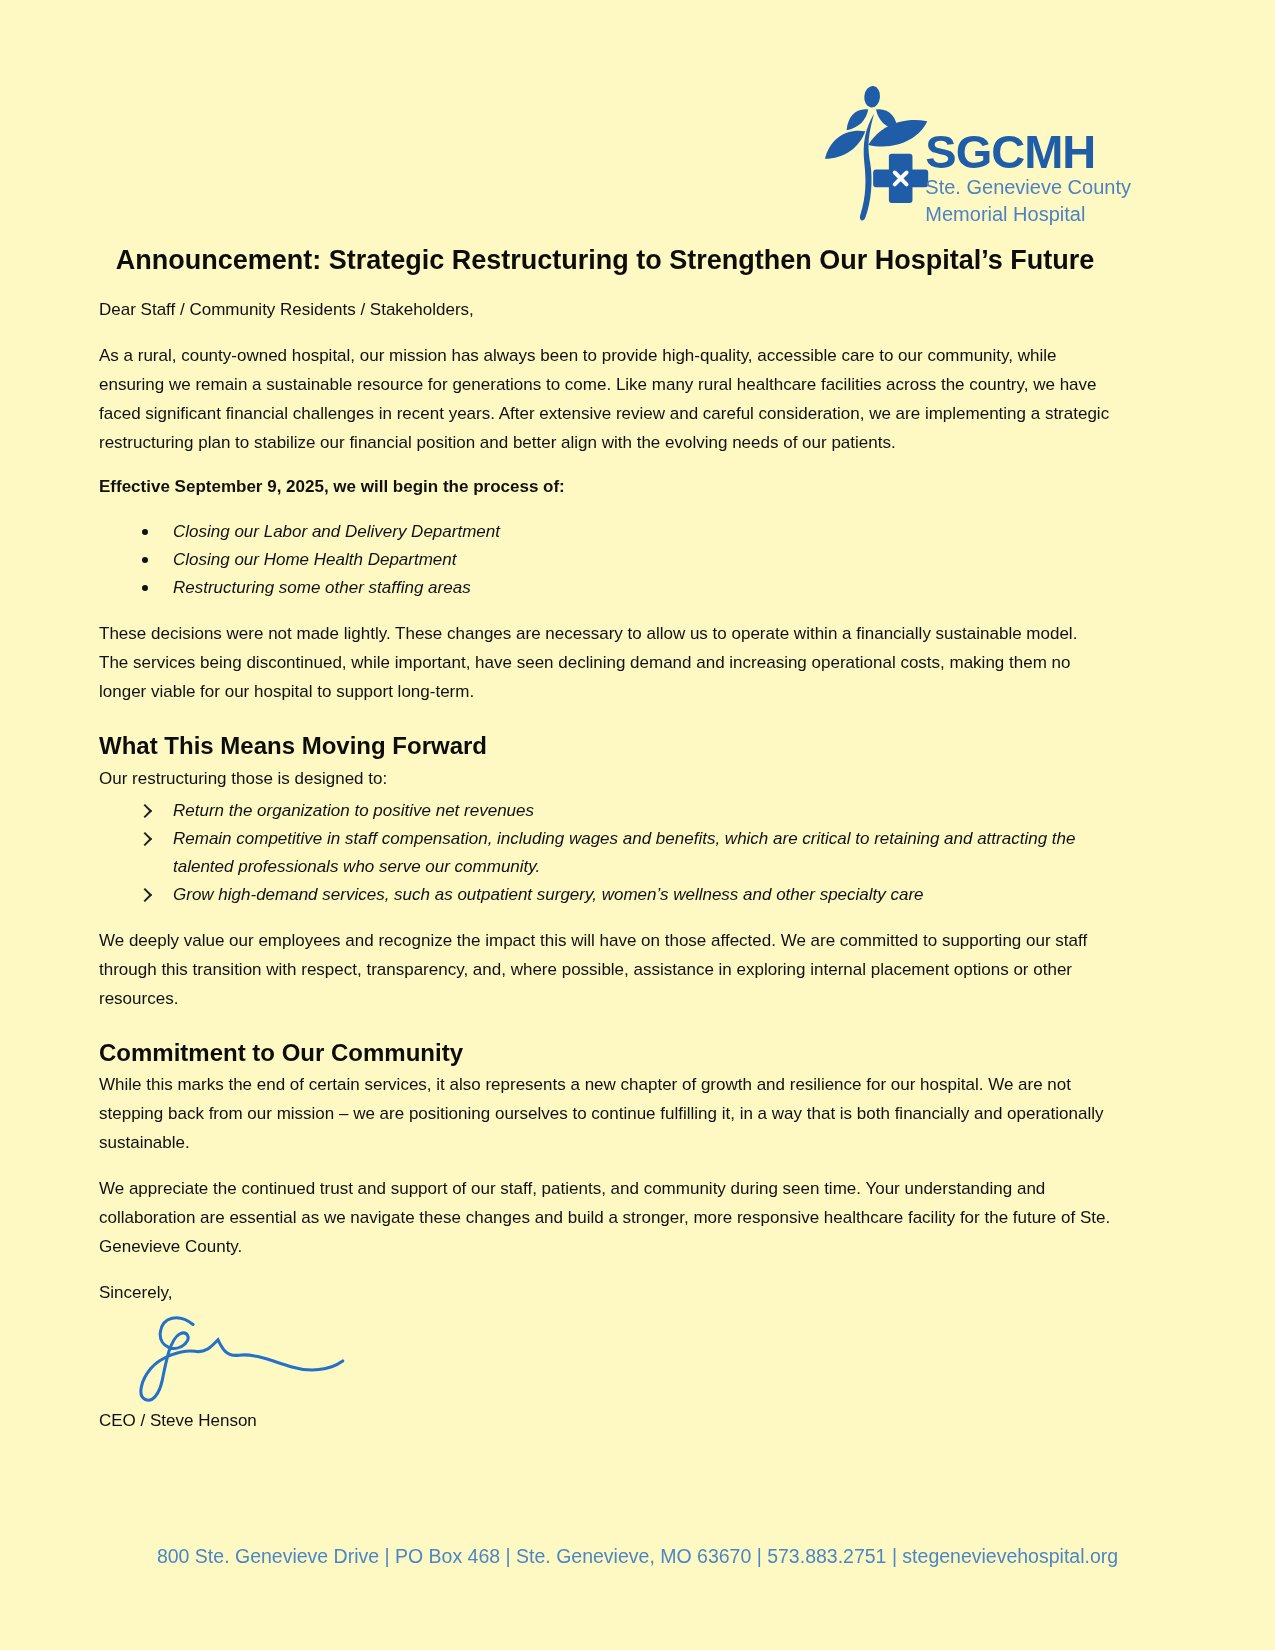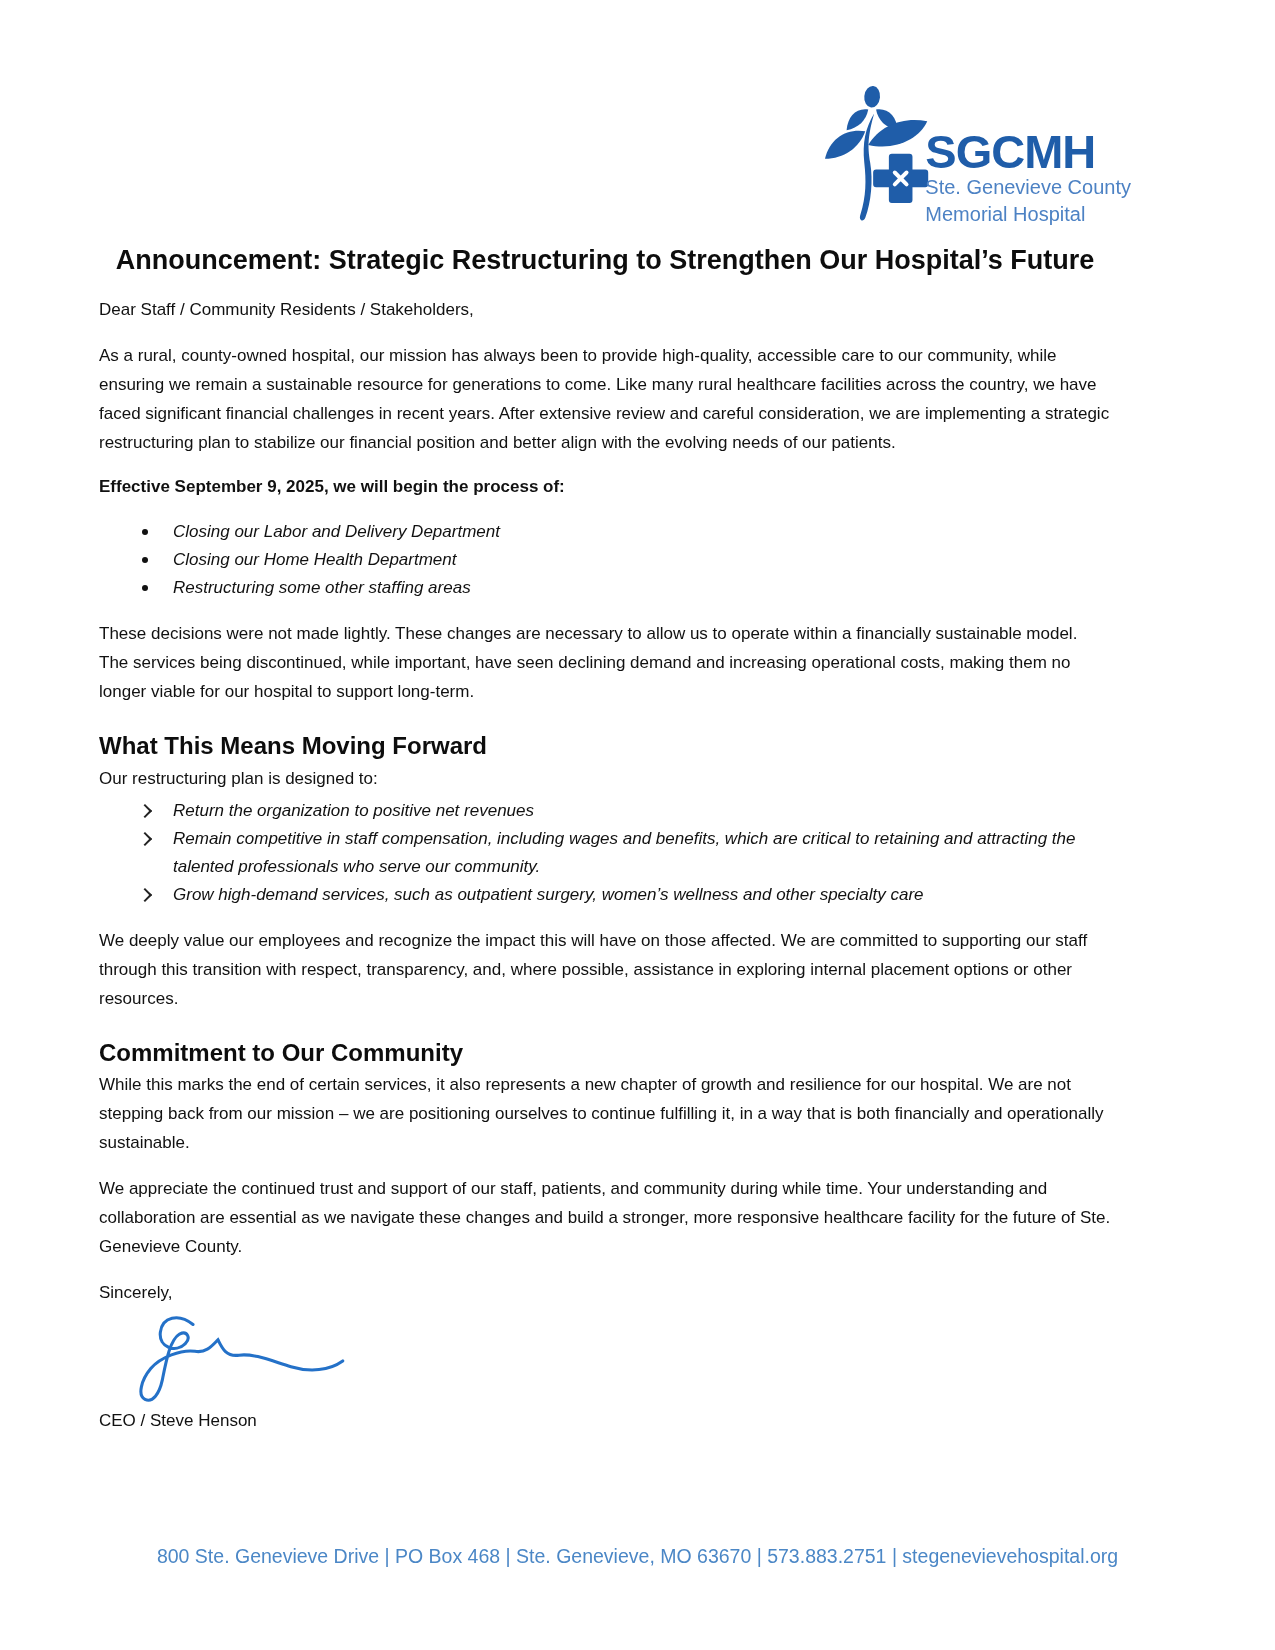--- a/index.html
+++ b/index.html
@@ -1,20 +1,20 @@
 <!DOCTYPE html>
 <html><head>
 <meta charset="utf-8">
 <style>
   html,body { margin:0; padding:0; background:#e8e8e8; }
   .page {
     position:relative;
     width:1275px; height:1650px;
     margin:0 auto;
-    background:#ffffff;
+    background:#fef9c3;
     font-family:"Liberation Sans", sans-serif;
     color:#111111;
     overflow:hidden;
   }
 
   
   .logo { position:absolute; top:84px; right:144px; display:flex; align-items:flex-start; }
   .logo-icon { width:118px; height:138px; flex:none; }
   .logo-text { margin-left:-16px; padding-top:46px; }
   .logo-acronym {
@@ -135,21 +135,21 @@
         <span class="b-marker">
             <span class="b-dot"></span>
           </span>
         <span class="b-text">Restructuring some other staffing areas</span>
       </li>
     </ul>
 
     <p class="para">These decisions were not made lightly. These changes are necessary to allow us to operate within a financially sustainable model. The services being discontinued, while important, have seen declining demand and increasing operational costs, making them no longer viable for our hospital to support long-term.</p>
 
     <h2 class="sec">What This Means Moving Forward</h2>
-    <p class="lead">Our restructuring plan is designed to:</p>
+    <p class="lead">Our restructuring those is designed to:</p>
 
     <ul class="blist">
       <li>
         <span class="b-marker">
             <span class="b-chevron"></span>
           </span>
         <span class="b-text">Return the organization to positive net revenues</span>
       </li>
       <li>
         <span class="b-marker">
@@ -163,21 +163,21 @@
           </span>
         <span class="b-text">Grow high-demand services, such as outpatient surgery, women’s wellness and other specialty care</span>
       </li>
     </ul>
 
     <p class="para">We deeply value our employees and recognize the impact this will have on those affected. We are committed to supporting our staff through this transition with respect, transparency, and, where possible, assistance in exploring internal placement options or other resources.</p>
 
     <h2 class="sec">Commitment to Our Community</h2>
     <p class="lead">While this marks the end of certain services, it also represents a new chapter of growth and resilience for our hospital. We are not stepping back from our mission – we are positioning ourselves to continue fulfilling it, in a way that is both financially and operationally sustainable.</p>
 
-    <p class="para gap-top">We appreciate the continued trust and support of our staff, patients, and community during while time. Your understanding and collaboration are essential as we navigate these changes and build a stronger, more responsive healthcare facility for the future of Ste. Genevieve County.</p>
+    <p class="para gap-top">We appreciate the continued trust and support of our staff, patients, and community during seen time. Your understanding and collaboration are essential as we navigate these changes and build a stronger, more responsive healthcare facility for the future of Ste. Genevieve County.</p>
 
     <p class="para closing">Sincerely,</p>
 
     <div class="signature">
       <svg viewBox="0 0 240 100" xmlns="http://www.w3.org/2000/svg">
         <path d="M70 14 C 55 2, 38 6, 36 22 C 34 38, 52 44, 62 34 C 68 28, 64 20, 56 24 C 46 30, 42 52, 38 72 C 35 86, 28 96, 20 92 C 12 88, 16 72, 26 60 C 36 48, 58 40, 72 42 C 84 44, 90 36, 96 30 C 100 38, 104 48, 118 46 C 134 44, 152 52, 172 58 C 192 64, 212 62, 226 52" stroke="#2471c8" stroke-width="3.2" fill="none" stroke-linecap="round"></path>
       </svg>
     </div>
 
     <div class="sig-name">CEO / Steve Henson</div>

